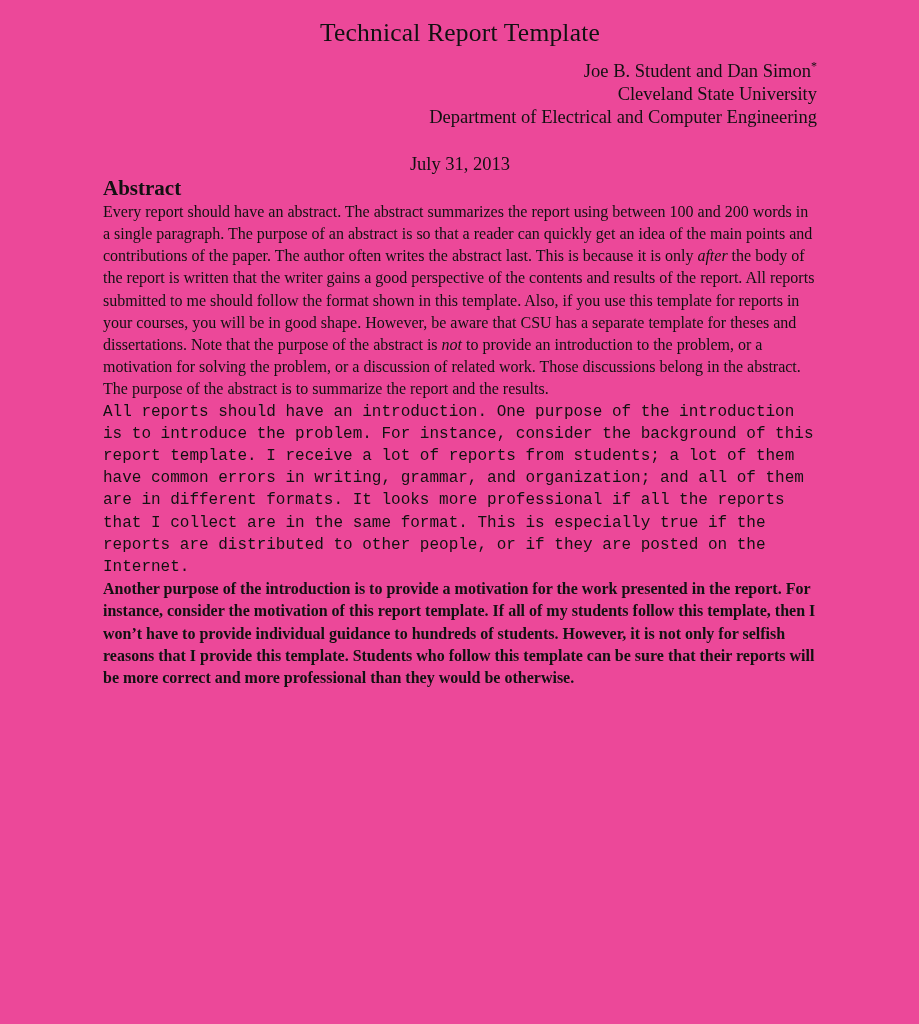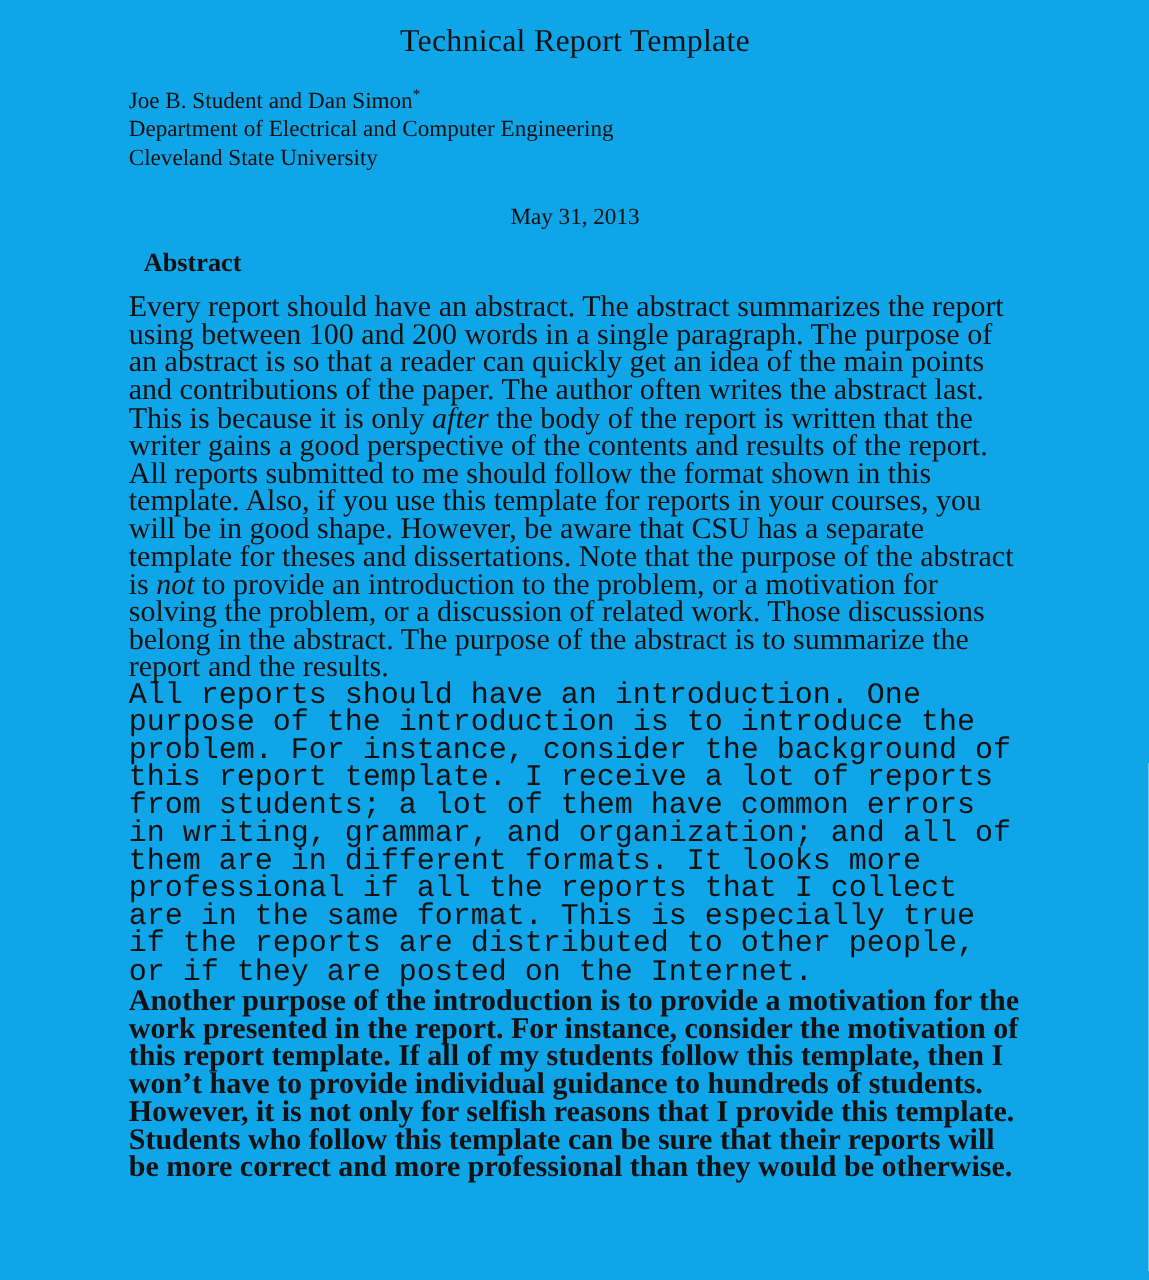--- a/index.html
+++ b/index.html
@@ -14,21 +14,21 @@
     overflow: hidden;
     font-family: "Liberation Serif", "DejaVu Serif", serif;
     color: #111111;
     -webkit-font-smoothing: antialiased;
   }
 
   .page {
     position: relative;
     width: 919px;
     height: 1024px;
-    background: #0ea5e9;
+    background: #ec4899;
     box-sizing: border-box;
     padding: 0;
   }
 
   .content {
     position: absolute;
     left: 103px;
     top: 0;
     width: 714px;
   }
@@ -38,22 +38,22 @@
     text-align: center;
     font-size: 25.5px;
     font-weight: normal;
     letter-spacing: 0.2px;
     margin: 0;
     padding-top: 18px;
     line-height: 1.2;
   }
 
   .author-block {
-    text-align: left;
-    margin-top: 21px;
+    text-align: right;
+    margin-top: 11px;
     font-size: 18.5px;
     line-height: 23px;
   }
   .author-block .line {
     display: block;
     white-space: nowrap;
   }
   .footnote-mark {
     font-size: 12px;
     vertical-align: super;
@@ -64,40 +64,40 @@
     text-align: center;
     margin-top: 24px;
     font-size: 18.5px;
     line-height: 23px;
   }
 
   
   h2.section-heading {
     font-size: 21px;
     font-weight: bold;
-    margin: 12px;
+    margin: 0;
     line-height: 1.2;
   }
 
   .heading-abstract {
     margin-top: 57px;
   }
 
   .heading-intro {
     margin-top: 56px;
   }
 
   .section-number {
     display: inline-block;
     min-width: 27px;
   }
 
   
   p.body-text {
-    font-size: 24px;
+    font-size: 16px;
     line-height: 22.2px;
     margin: 0;
     text-align: left;
     hyphens: none;
   }
 
   .para-gap-abstract { margin-top: 23px; }
   .para-gap          { margin-top: 26px; font-weight: bold; }
   .para-gap-first    { margin-top: 25px; font-family: Liberation Mono, monospace; }
 
@@ -106,25 +106,25 @@
 </head>
 <body>
 
 <div class="page">
   <div class="content">
 
     <h1 class="doc-title">Technical Report Template</h1>
 
     <div class="author-block">
       <span class="line"><span>Joe B. Student and Dan Simon</span><span class="footnote-mark">*</span></span>
+      <span class="line">Cleveland State University</span>
       <span class="line">Department of Electrical and Computer Engineering</span>
-      <span class="line">Cleveland State University</span>
     </div>
 
-    <div class="doc-date">May 31, 2013</div>
+    <div class="doc-date">July 31, 2013</div>
 
     <h2 class="section-heading heading-abstract">Abstract</h2>
 
     <p class="body-text para-gap-abstract"><span>Every report should have an abstract. The abstract summarizes the report using between 100 and 200 words in a single paragraph. The purpose of an abstract is so that a reader can quickly get an idea of the main points and contributions of the paper. The author often writes the abstract last. This is because it is only </span><em>after</em><span> the body of the report is written that the writer gains a good perspective of the contents and results of the report. All reports submitted to me should follow the format shown in this template. Also, if you use this template for reports in your courses, you will be in good shape. However, be aware that CSU has a separate template for theses and dissertations. Note that the purpose of the abstract is </span><em>not</em><span> to provide an introduction to the problem, or a motivation for solving the problem, or a discussion of related work. Those discussions belong in the abstract. The purpose of the abstract is to summarize the report and the results.</span></p>
 
 
     <p class="body-text para-gap-first">All reports should have an introduction. One purpose of the introduction is to introduce the problem. For instance, consider the background of this report template. I receive a lot of reports from students; a lot of them have common errors in writing, grammar, and organization; and all of them are in different formats. It looks more professional if all the reports that I collect are in the same format. This is especially true if the reports are distributed to other people, or if they are posted on the Internet.</p>
 
     <p class="body-text para-gap">Another purpose of the introduction is to provide a motivation for the work presented in the report. For instance, consider the motivation of this report template. If all of my students follow this template, then I won’t have to provide individual guidance to hundreds of students. However, it is not only for selfish reasons that I provide this template. Students who follow this template can be sure that their reports will be more correct and more professional than they would be otherwise.</p>
 

